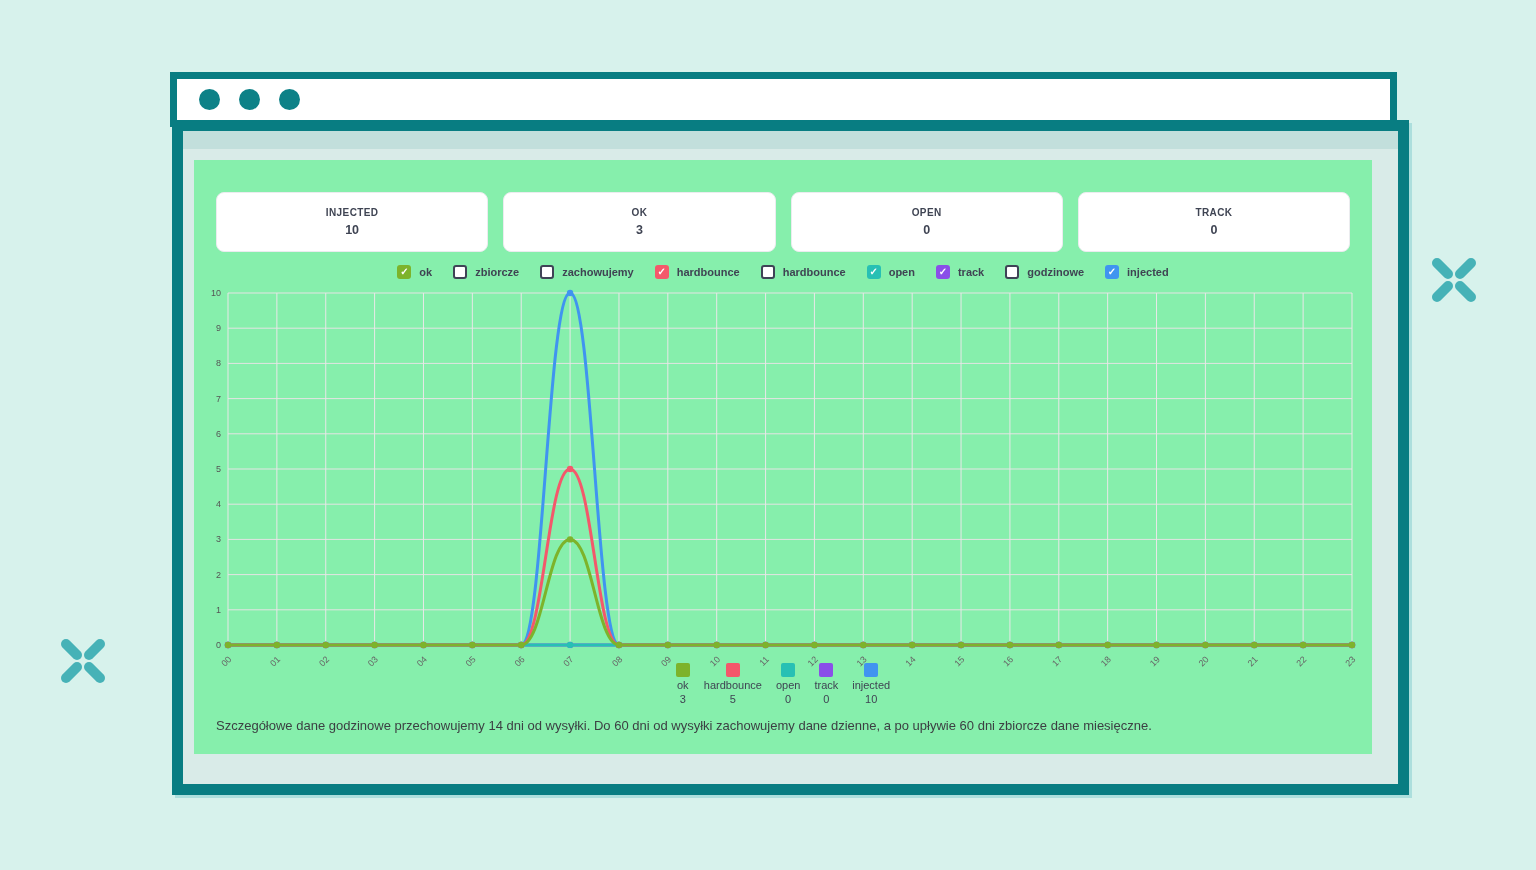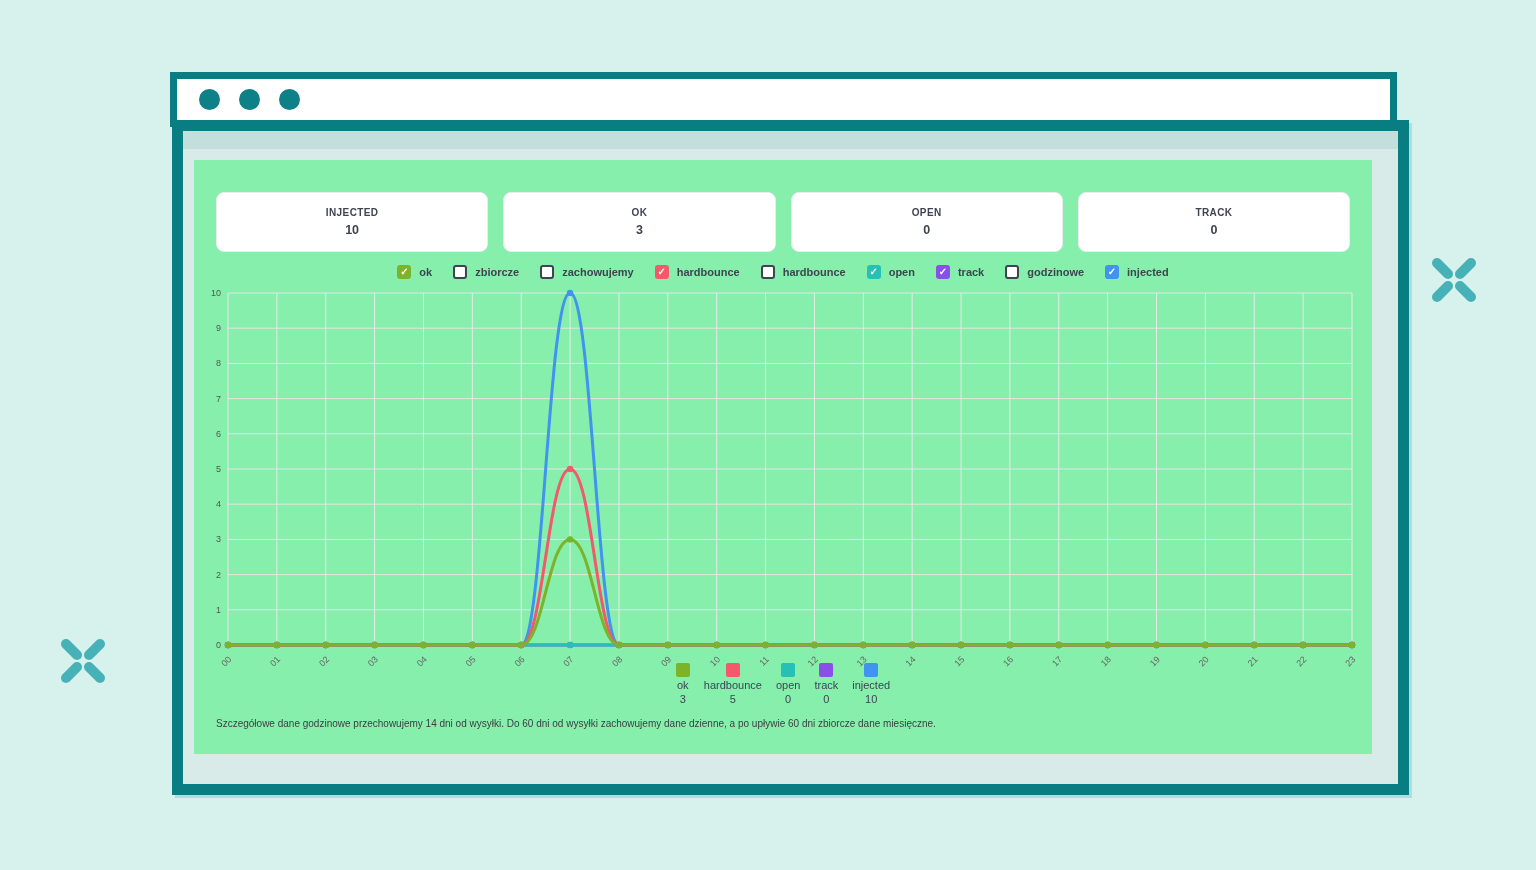--- a/index.html
+++ b/index.html
@@ -50,21 +50,21 @@
   
   #summary-legend { position:absolute; left:0; top:503px; width:100%;
     display:flex; justify-content:center; align-items:flex-start; gap:14px; }
   .sum-item { display:flex; flex-direction:column; align-items:center; gap:2px; }
   .sum-swatch { width:14px; height:14px; border-radius:2px; }
   .sum-label { font-size:11px; color:#3f4453; }
   .sum-value { font-size:11px; color:#3f4453; }
 
   
   #footnote { position:absolute; left:22px; top:558px; width:1130px;
-    font-size:10px; color:#3c4043; }
+    font-size:13px; color:#3c4043; }
 </style>
 </head>
 <body>
 
 <svg id="deco-left" class="deco-x" viewBox="0 0 56 56">
   <g stroke="#46b2b7" stroke-width="10" stroke-linecap="round">
     <line x1="11" y1="11" x2="22" y2="22"></line>
       <line x1="45" y1="11" x2="34" y2="22"></line>
     <line x1="11" y1="45" x2="22" y2="34"></line>
       <line x1="45" y1="45" x2="34" y2="34"></line>

